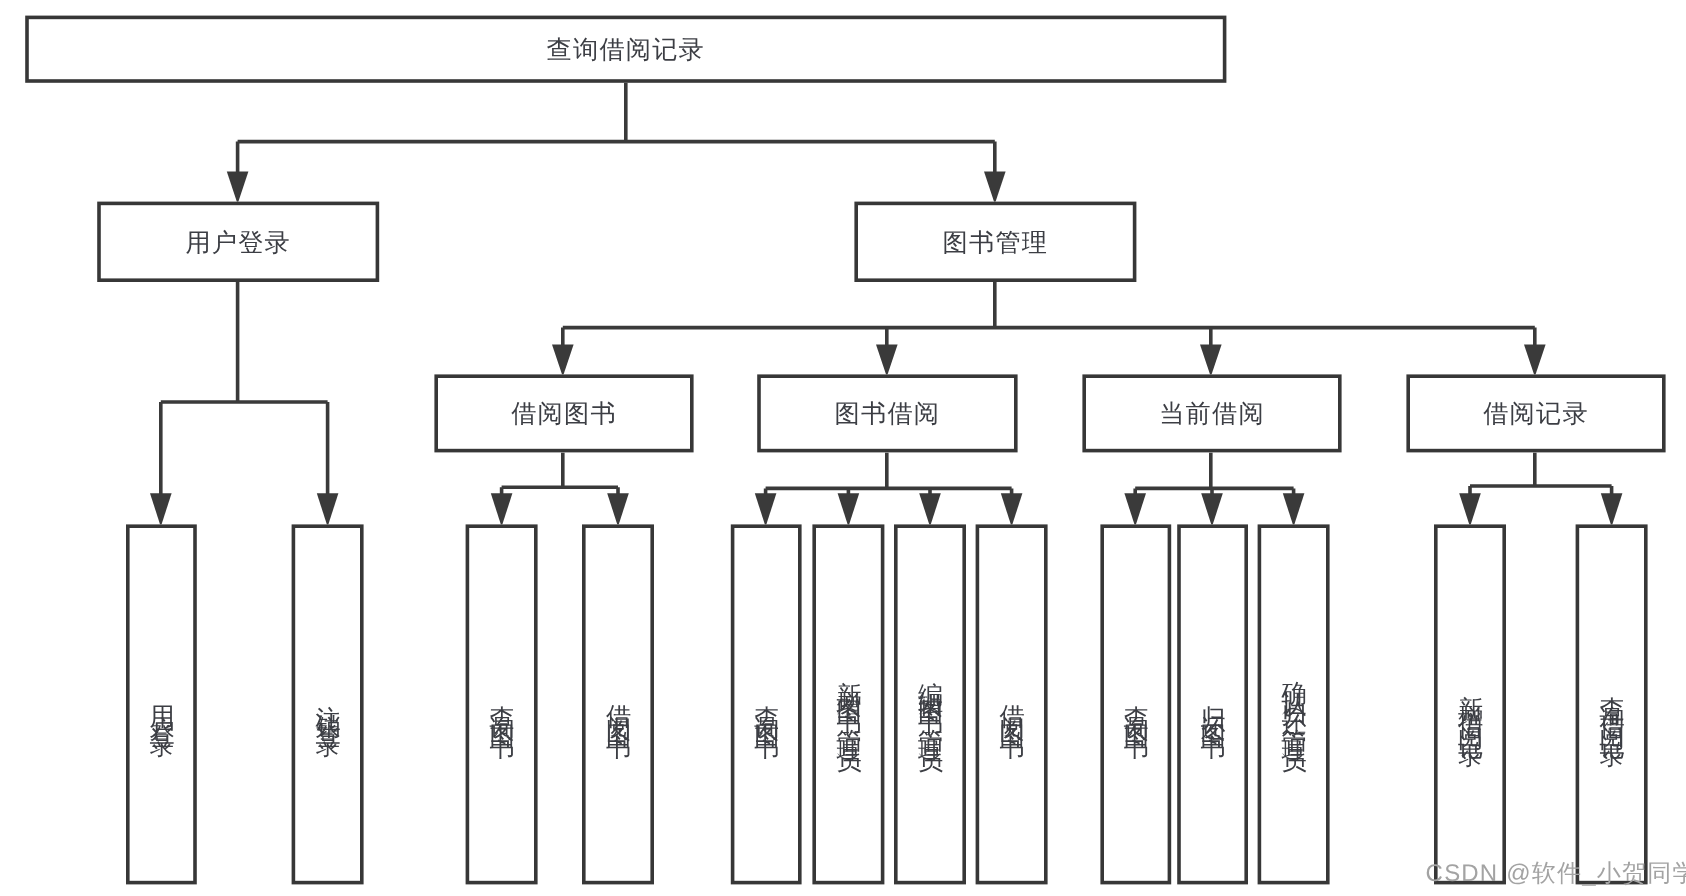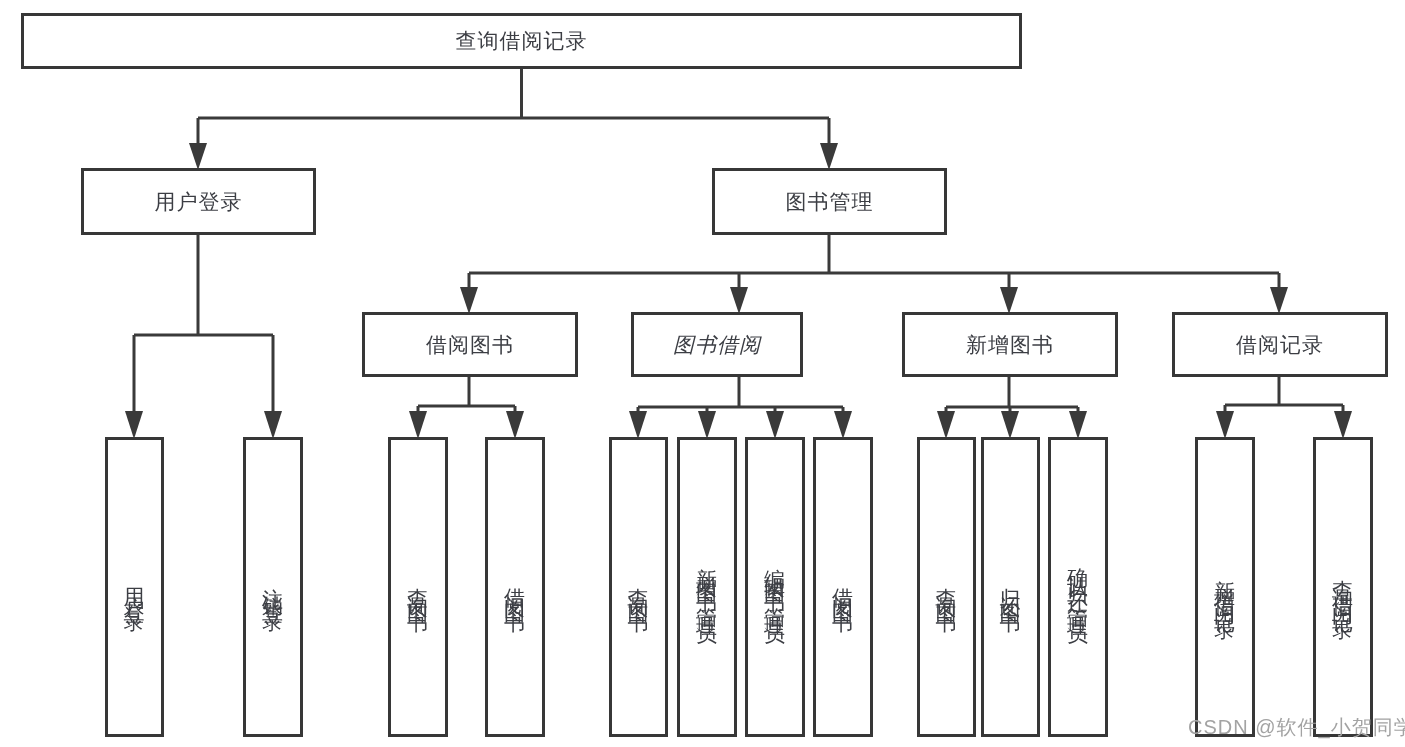--- a/index.html
+++ b/index.html
@@ -66,22 +66,22 @@
       <polygon points="1334,411 1352,411 1343,439"></polygon>
     </g>
   </svg>
 
   <div class="box" style="left:21px;top:13px;width:1001px;height:56px;">查询借阅记录</div>
 
   <div class="box" style="left:81px;top:168px;width:235px;height:67px;">用户登录</div>
   <div class="box" style="left:712px;top:168px;width:235px;height:67px;">图书管理</div>
 
   <div class="box" style="left:362px;top:312px;width:216px;height:65px;">借阅图书</div>
-  <div class="box" style="left:631px;top:312px;width:172px;height:65px;font-style:italic;">图书借阅</div>
-  <div class="box" style="left:902px;top:312px;width:216px;height:65px;">新增图书</div>
+  <div class="box" style="left:631px;top:312px;width:217px;height:65px;">图书借阅</div>
+  <div class="box" style="left:902px;top:312px;width:216px;height:65px;">当前借阅</div>
   <div class="box" style="left:1172px;top:312px;width:216px;height:65px;">借阅记录</div>
 
   <div class="box vbox" style="left:105px;top:437px;width:59px;height:300px;">用户登录</div>
   <div class="box vbox" style="left:243px;top:437px;width:60px;height:300px;">注销登录</div>
 
   <div class="box vbox" style="left:388px;top:437px;width:60px;height:300px;">查询图书</div>
   <div class="box vbox" style="left:485px;top:437px;width:60px;height:300px;">借阅图书</div>
 
   <div class="box vbox" style="left:609px;top:437px;width:59px;height:300px;">查询图书</div>
   <div class="box vbox" style="left:677px;top:437px;width:60px;height:300px;">新增图书（管理员）</div>

